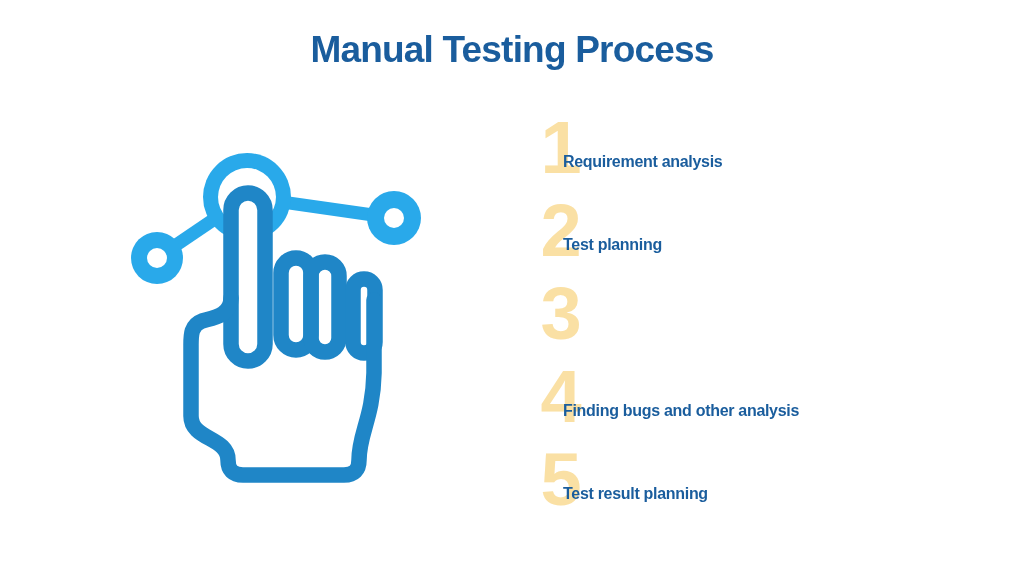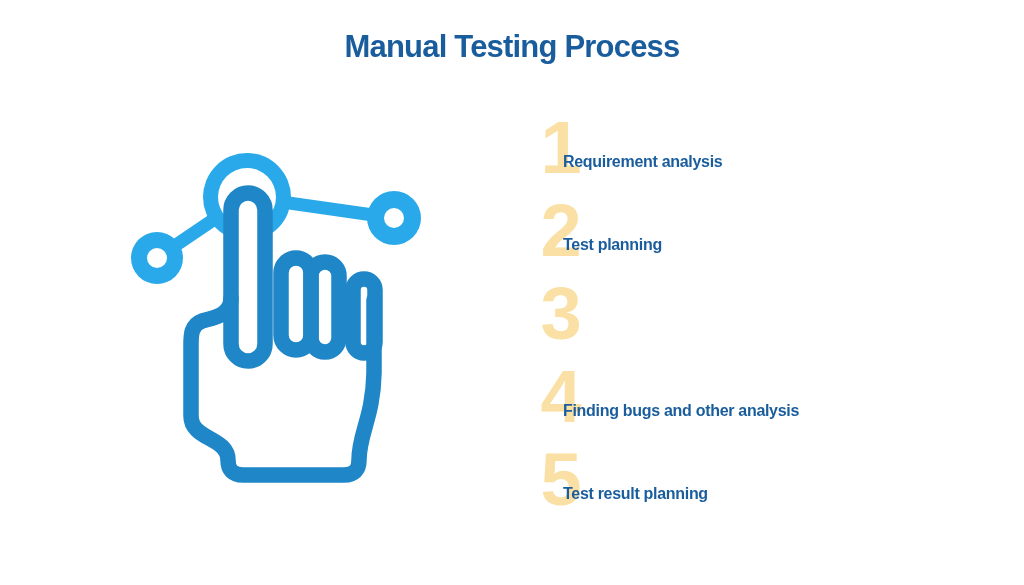--- a/index.html
+++ b/index.html
@@ -6,21 +6,21 @@
   body{
     width:1024px;height:585px;
     background:var(--background,#fff);
     font-family:"Liberation Sans", sans-serif;
     position:relative;overflow:hidden;
   }
   .canvas{position:absolute;inset:0;}
   .title{
     position:absolute;top:31px;left:0;right:0;margin:0;
     text-align:center;
-    font-size:31px;font-weight:bold;letter-spacing:-0.8px;
+    font-size:37px;font-weight:bold;letter-spacing:-0.8px;
     color:var(--title_blue,#1A5D9D);
     line-height:1;
   }
   .icon-wrap{position:absolute;left:90px;top:130px;width:340px;height:370px;}
   .icon-wrap svg{display:block;width:340px;height:370px;}
   .net-line{stroke:var(--network_blue,#29A9EA);stroke-width:13;fill:none;}
   .net-disc{fill:var(--network_blue,#29A9EA);}
   .net-hole{fill:#ffffff;}
   .hand-fill{fill:#ffffff;}
   .hand-stroke{

